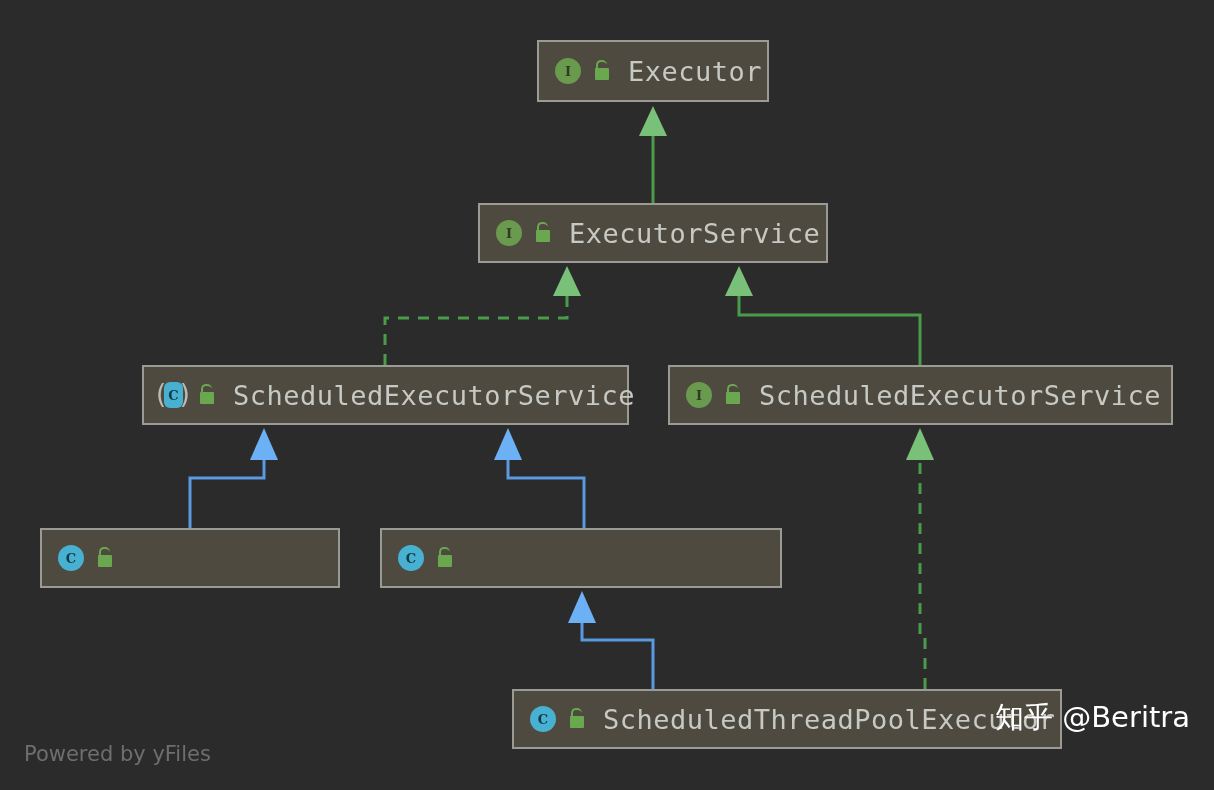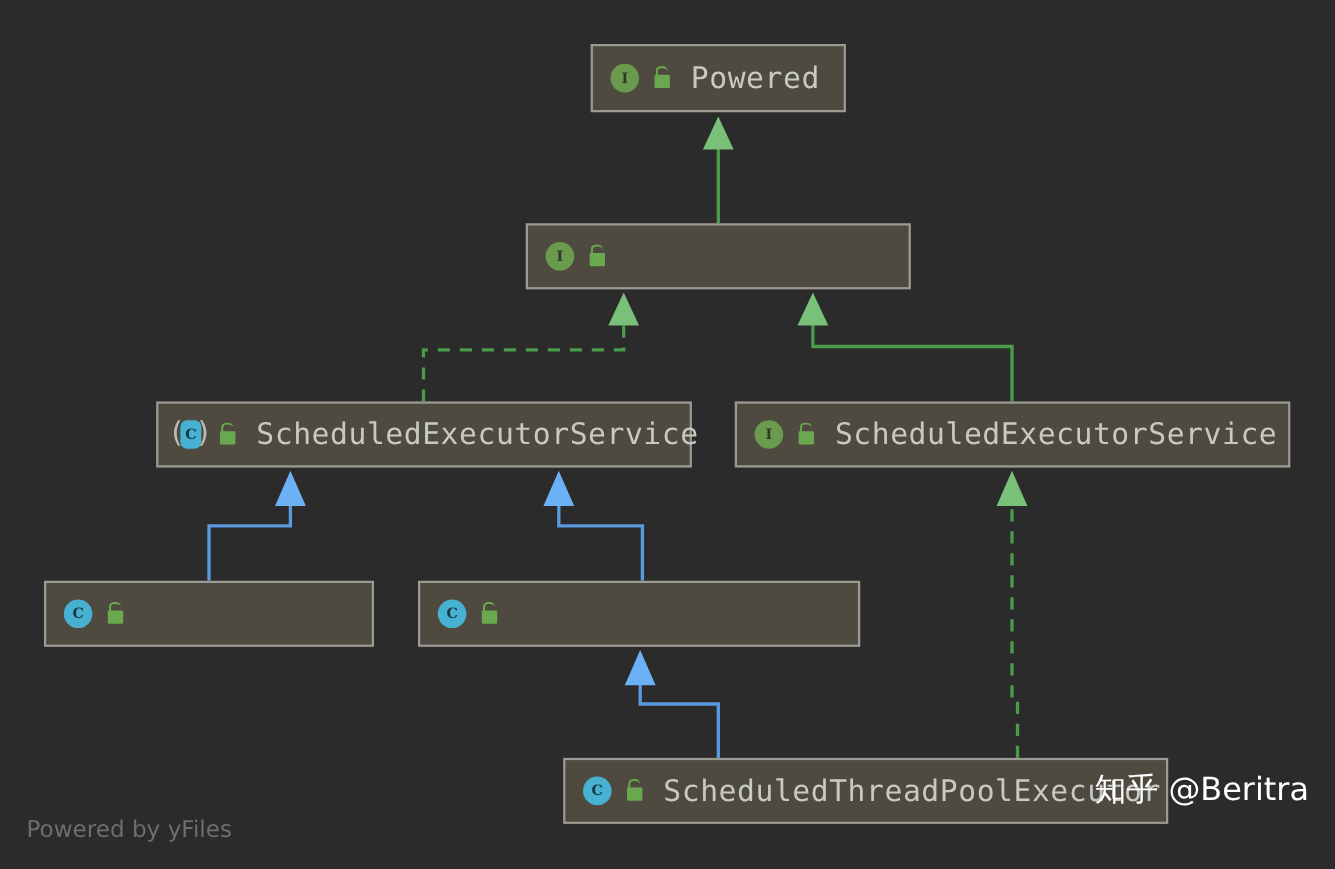--- a/index.html
+++ b/index.html
@@ -200,31 +200,32 @@
   </svg>
 
   <div class="uml-node" style="left:537px; top:40px; width:232px; height:62px;">
     <span class="type-icon icon-interface">
       <span class="icon-circle">I</span>
     </span>
     <span class="vis-icon">
       <span class="shackle"></span>
         <span class="body"></span>
     </span>
-    <span class="node-label">Powered</span>
+    <span class="node-label">Executor</span>
   </div>
 
   <div class="uml-node" style="left:478px; top:203px; width:350px; height:60px;">
     <span class="type-icon icon-interface">
       <span class="icon-circle">I</span>
     </span>
     <span class="vis-icon">
       <span class="shackle"></span>
         <span class="body"></span>
     </span>
+    <span class="node-label">ExecutorService</span>
   </div>
 
   <div class="uml-node" style="left:142px; top:365px; width:487px; height:60px;">
     <span class="type-icon icon-abstract">
       <span class="paren paren-l">(</span>
       <span class="icon-square">C</span>
       <span class="paren paren-r">)</span>
     </span>
     <span class="vis-icon">
       <span class="shackle"></span>

